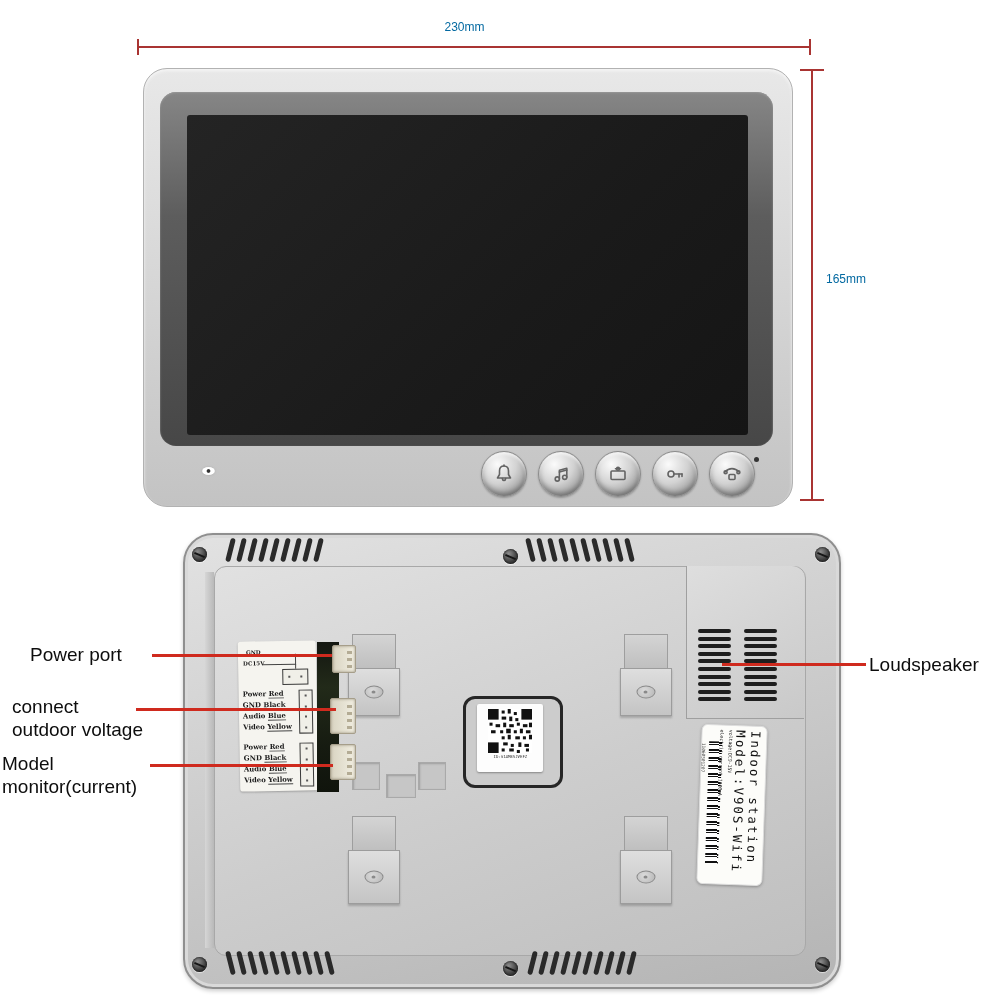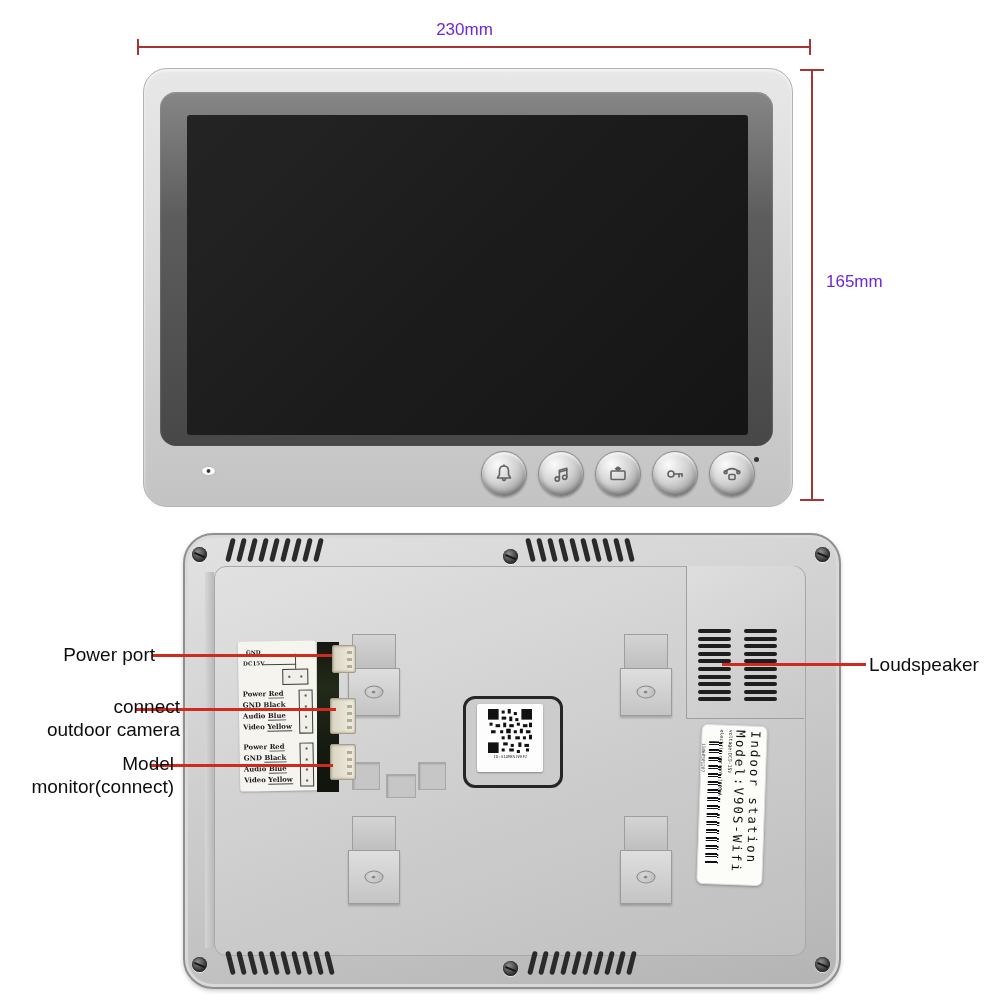--- a/index.html
+++ b/index.html
@@ -4,21 +4,21 @@
 <style>
   html,body{margin:0;padding:0;background:#fff;}
   #canvas{position:relative;width:1000px;height:1000px;background:#fff;overflow:hidden;
           font-family:"Liberation Sans",sans-serif;color:#111;}
 
   
   .dim-line-h{position:absolute;height:2px;background:var(--dim-red,#a93432);}
   .dim-line-v{position:absolute;width:2px;background:var(--dim-red,#a93432);}
   .dim-tick-v{position:absolute;width:2px;height:16px;background:var(--dim-red,#a93432);}
   .dim-tick-h{position:absolute;width:24px;height:2px;background:var(--dim-red,#a93432);}
-  .dim-label{position:absolute;font-size:17px;color:#6d28d9;}
+  .dim-label{position:absolute;font-size:12px;color:#0369a1;}
 
   
   .front-body{position:absolute;left:143px;top:68px;width:648px;height:437px;border-radius:24px;
     background:linear-gradient(180deg,#e8e8e8 0%,#d4d4d4 55%,#c3c3c3 100%);
     border:1px solid #b2b2b2;box-shadow:inset 0 2px 3px #f5f5f5;}
   .front-frame{position:absolute;left:160px;top:92px;width:613px;height:354px;border-radius:16px;
     background:linear-gradient(180deg,#868686 0%,#5d5d5d 35%,#474747 100%);
     box-shadow:inset 0 1px 2px #999;}
   .front-screen{position:absolute;left:187px;top:115px;width:561px;height:320px;border-radius:3px;
     background:linear-gradient(135deg,#242424 0%,#1a1a1a 60%,#151515 100%);}
@@ -101,21 +101,21 @@
   .model-text{position:absolute;right:3px;top:4px;bottom:4px;writing-mode:vertical-rl;
     font-family:"DejaVu Sans Mono",monospace;color:#111;}
   .mt-big{font-size:12.5px;letter-spacing:2px;line-height:15px;}
   .mt-small{font-size:8px;transform:scale(.6);transform-origin:right top;line-height:9px;white-space:nowrap;}
   .barcode{position:absolute;left:7px;top:16px;width:13px;height:122px;
     background:repeating-linear-gradient(180deg,#111 0 2px,#fff 2px 3px,#111 3px 4px,#fff 4px 8px);}
   .serial{position:absolute;left:-1px;top:18px;writing-mode:vertical-rl;font-size:8px;transform:scale(.55);
     transform-origin:left top;color:#444;font-family:"DejaVu Sans Mono",monospace;}
 
   
-  .callout-label{position:absolute;font-size:19px;color:#0d0d0d;text-align:right;line-height:23px;z-index:6;}
+  .callout-label{position:absolute;font-size:19px;color:#0d0d0d;text-align:left;line-height:23px;z-index:6;}
   .callout-line{position:absolute;height:3px;background:var(--callout-red,#cf2a1e);z-index:5;}
 </style>
 </head>
 <body>
 
 <div id="canvas">
 
   <div class="dim-label" style="left:138px;top:20px;width:653px;text-align:center;">230mm</div>
   <div class="dim-line-h" style="left:138px;top:46px;width:672px;"></div>
   <div class="dim-tick-v" style="left:137px;top:39px;"></div>
@@ -384,27 +384,27 @@
     </div>
   </div>
 
   <div class="callout-label" style="left:30px;top:643px;width:125px;">
     <span>Power port</span>
   </div>
   <div class="callout-line" style="left:152px;top:654px;width:180px;"></div>
 
   <div class="callout-label" style="left:12px;top:695px;width:168px;">
     <span>connect</span><br>
-    <span>outdoor camera</span>
+    <span>outdoor voltage</span>
   </div>
   <div class="callout-line" style="left:136px;top:708px;width:200px;"></div>
 
   <div class="callout-label" style="left:2px;top:752px;width:172px;">
     <span>Model</span><br>
-    <span>monitor(connect)</span>
+    <span>monitor(current)</span>
   </div>
   <div class="callout-line" style="left:150px;top:764px;width:183px;"></div>
 
   <div class="callout-label" style="left:869px;top:653px;text-align:left;">
     <span>Loudspeaker</span>
   </div>
   <div class="callout-line" style="left:722px;top:663px;width:144px;"></div>
 
 </div>
 

